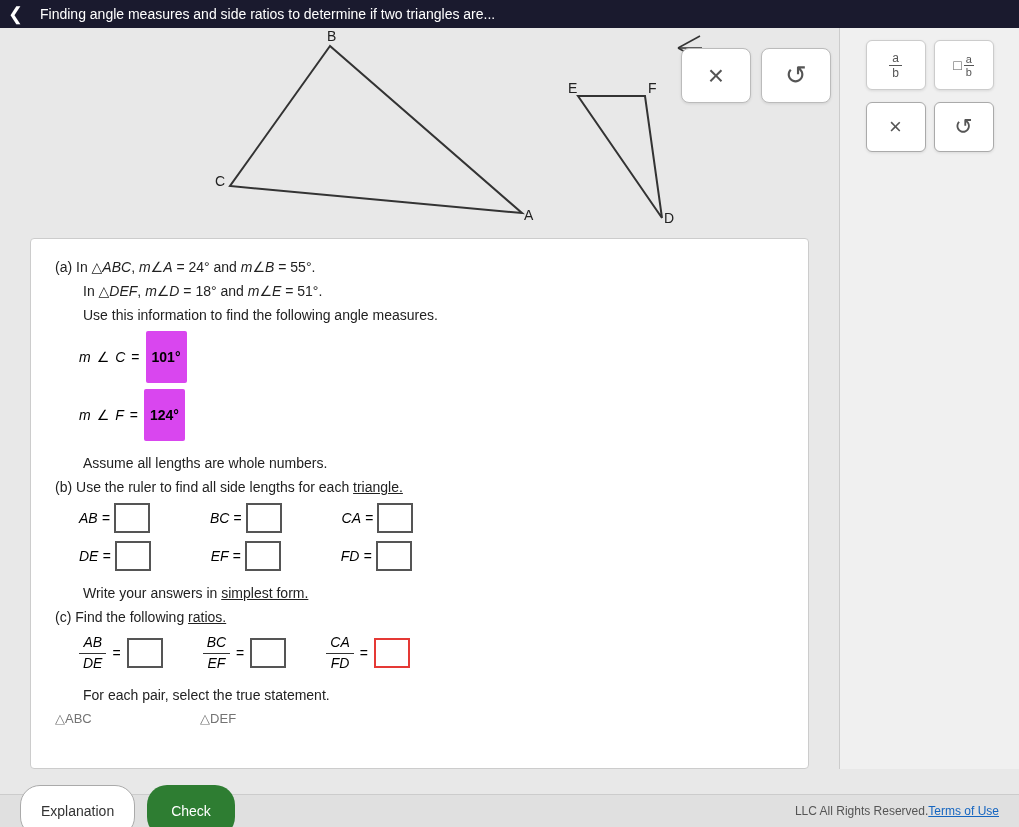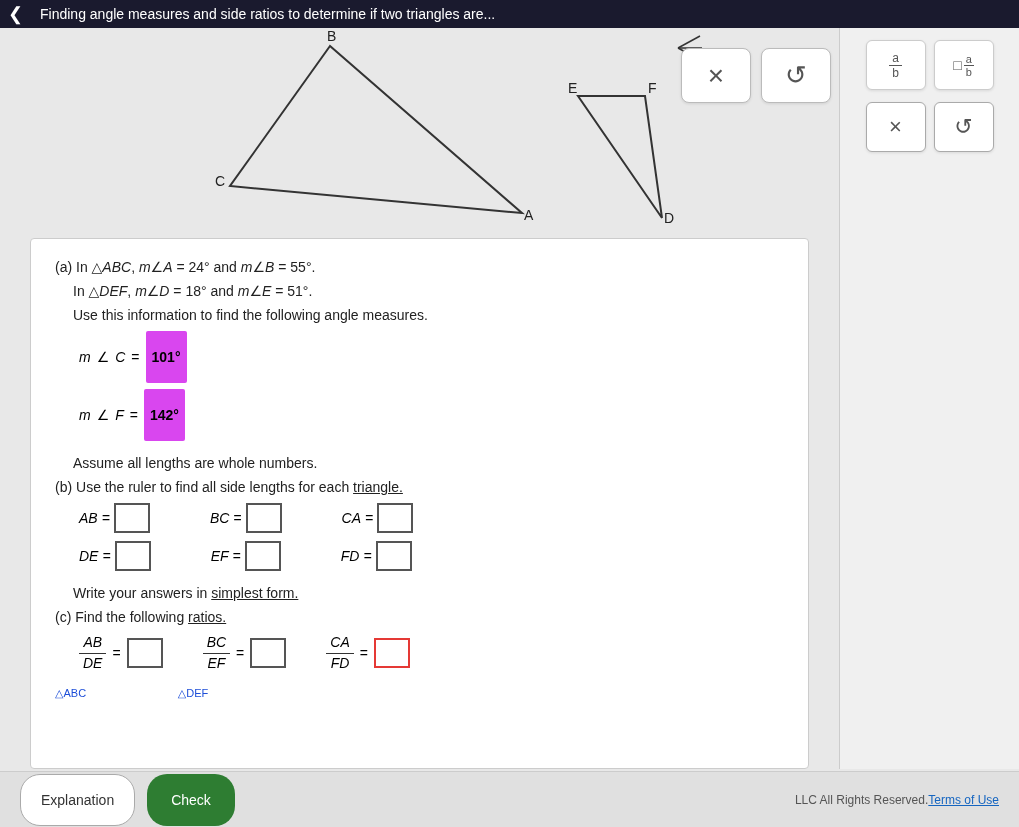--- a/index.html
+++ b/index.html
@@ -157,22 +157,22 @@
       padding: 0 4px;
       line-height: 1.4;
     }
 
     .fraction .denominator {
       padding: 0 4px;
       line-height: 1.4;
     }
 
     .fade-text {
-      color: #1d4ed8;
-      font-size: 11px;
+      color: #737373;
+      font-size: 13px;
       margin-top: 6px;
     }
 
     
     .right-panel {
       width: 180px;
       background: #f0f0f0;
       display: flex;
       flex-direction: column;
       align-items: center;
@@ -246,21 +246,21 @@
       align-items: center;
       justify-content: center;
       font-size: 26px;
       color: #555;
       cursor: pointer;
       box-shadow: 0 1px 3px rgba(0,0,0,0.1);
     }
 
     
     .bottom-bar {
-      height: 56px;
+      height: 33px;
       background: #e0e0e0;
       border-top: 1px solid #ccc;
       display: flex;
       align-items: center;
       justify-content: space-between;
       padding: 0 20px;
       position: absolute;
       bottom: 0;
       left: 0;
       right: 0;
@@ -312,21 +312,21 @@
 
     .underline-text {
       text-decoration: underline;
     }
 
     .part-section {
       margin-bottom: 14px;
     }
 
     .indent {
-      margin-left: 18px;
+      margin-left: 28px;
     }
 
     .tool-fraction {
       font-size: 13px;
       display: flex;
       flex-direction: column;
       align-items: center;
     }
     .tool-fraction .num {
       border-bottom: 1px solid #555;
@@ -412,21 +412,21 @@
           In △<i>DEF</i>, <i>m</i>∠<i>D</i> = 18° and <i>m</i>∠<i>E</i> = 51°.
         </div>
         <div class="part-label indent">Use this information to find the following angle measures.</div>
 
         <div class="angle-line">
           <i>m</i>∠<i>C</i> =
           <span class="highlighted-answer">101°</span>
         </div>
         <div class="angle-line">
           <i>m</i>∠<i>F</i> =
-          <span class="highlighted-answer">142°</span>
+          <span class="highlighted-answer">124°</span>
         </div>
       </div>
 
       <div class="part-section">
         <div class="part-label indent">Assume all lengths are whole numbers.</div>
         <div class="part-label">
           <span>(b)</span>
           Use the ruler to find all side lengths for each <span class="underline-text">triangle.</span>
         </div>
 
@@ -495,20 +495,21 @@
               <span class="numerator"><i>CA</i></span>
               <span class="denominator"><i>FD</i></span>
             </div>
             <span>=</span>
             <div class="input-box" style="border-color:#e53935;"></div>
           </div>
         </div>
       </div>
 
       <div class="part-section">
+        <div class="part-label indent">For each pair, select the true statement.</div>
         <div class="fade-text">
           <span>△ABC</span>
           &nbsp;&nbsp;&nbsp;&nbsp;&nbsp;&nbsp;&nbsp;&nbsp;&nbsp;&nbsp;&nbsp;&nbsp;&nbsp;&nbsp;&nbsp;&nbsp;&nbsp;&nbsp;&nbsp;&nbsp;&nbsp;&nbsp;&nbsp;&nbsp;&nbsp;&nbsp;&nbsp;&nbsp;
           <span>△DEF</span>
         </div>
       </div>
 
     </div>
   </div>
 

